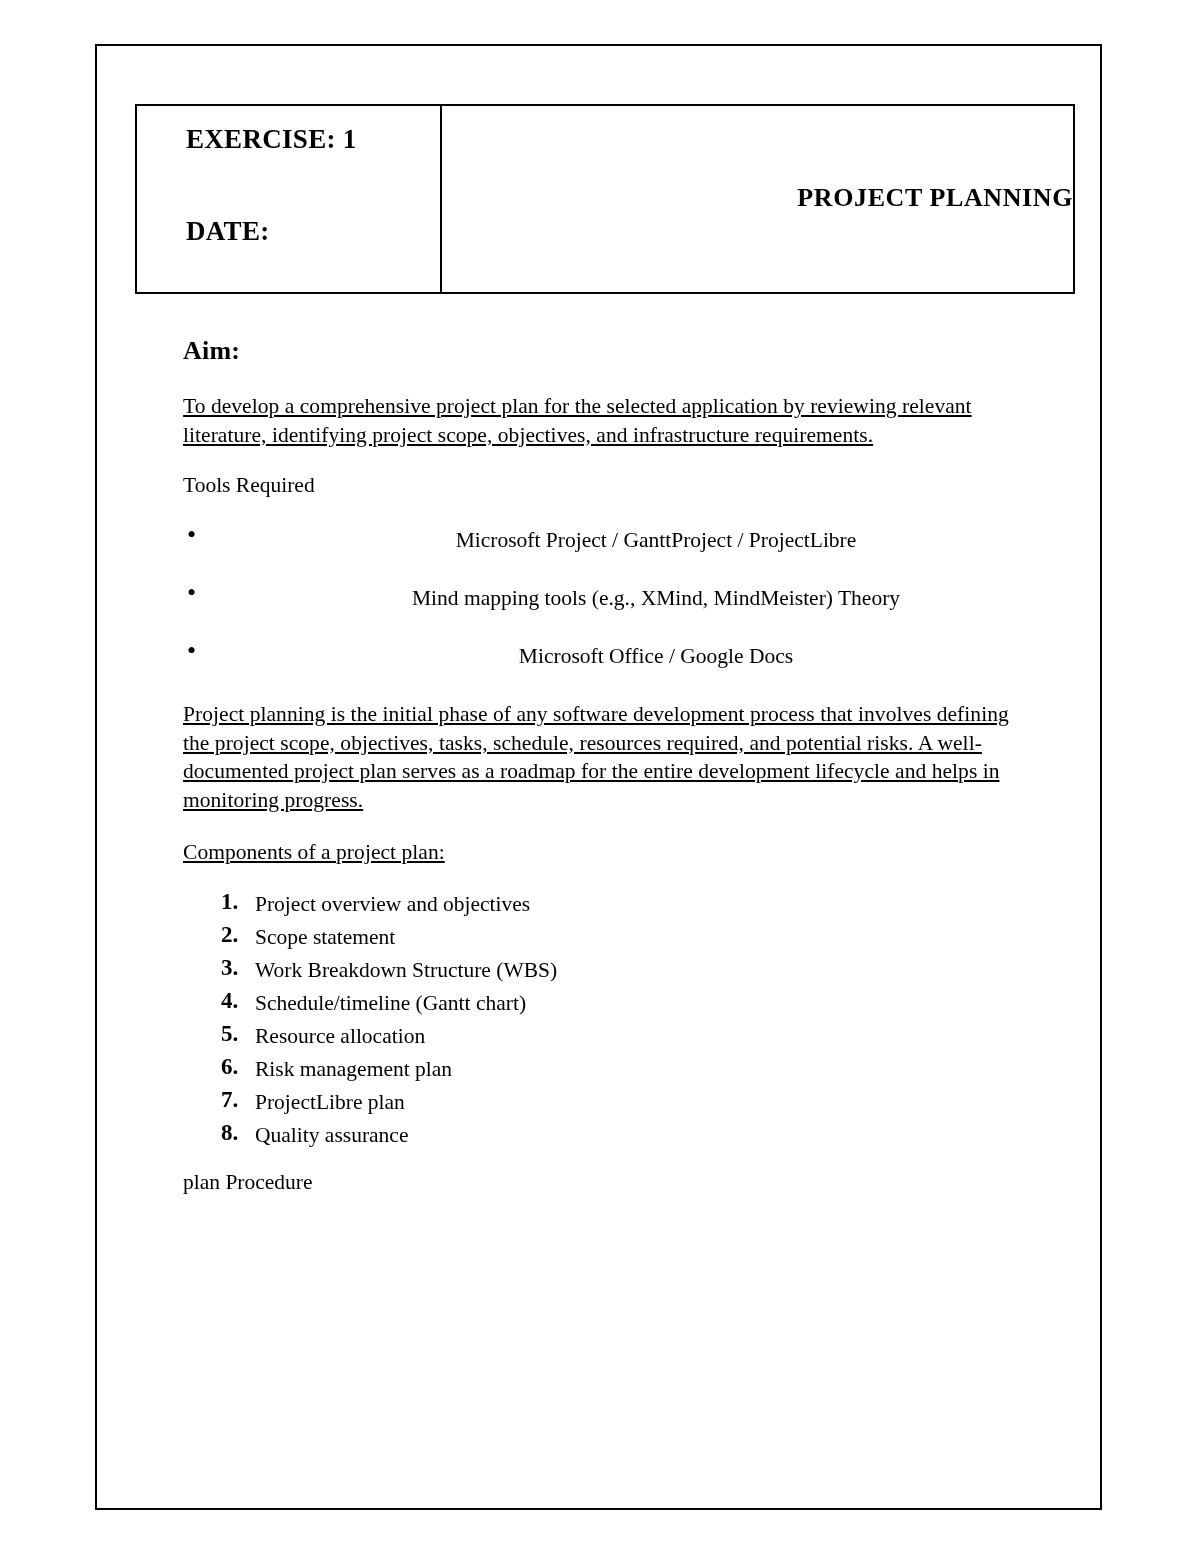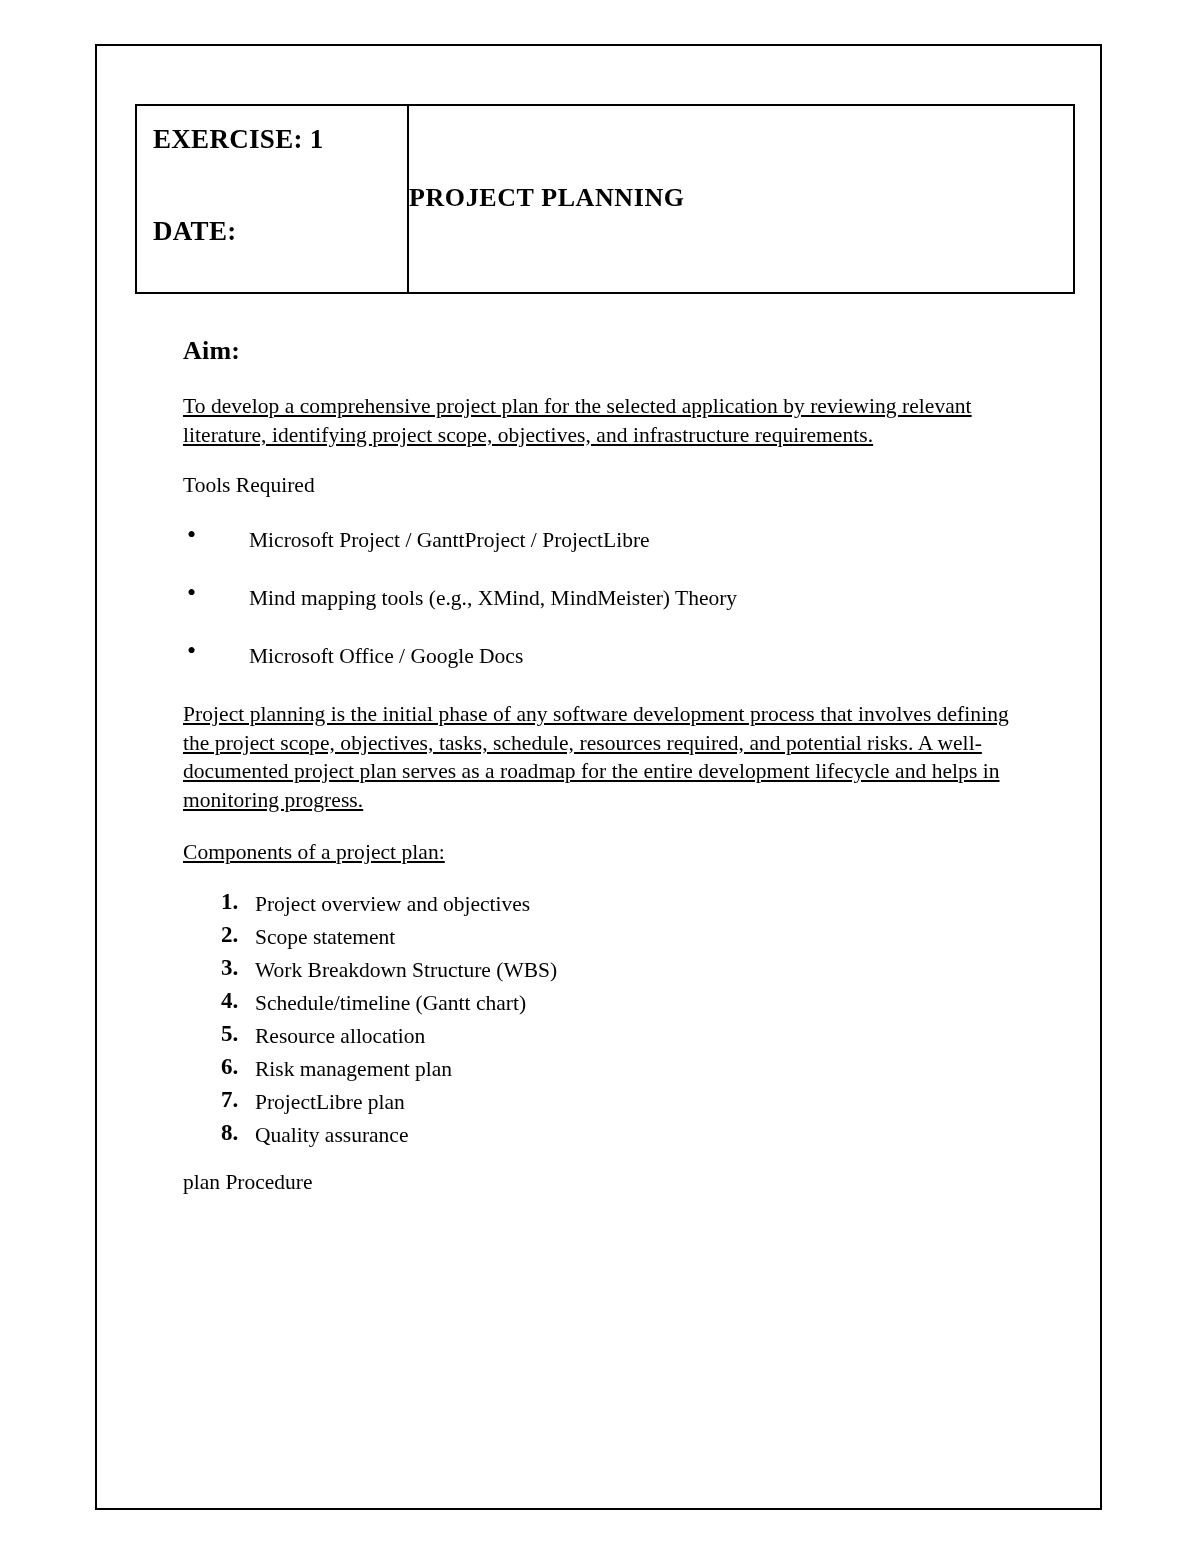--- a/index.html
+++ b/index.html
@@ -25,20 +25,21 @@
   }
   .header-table {
     position: absolute;
     left: 38px;
     top: 58px;
     width: 940px;
     height: 190px;
     border: 2px solid #000000;
     box-sizing: border-box;
     display: flex;
+    padding-left: 33px;
   }
   .header-left {
     width: 272px;
     border-right: 2px solid #000000;
     box-sizing: border-box;
     position: relative;
   }
   .header-left .ex {
     position: absolute;
     left: 16px;
@@ -57,21 +58,21 @@
   }
   .header-right {
     flex: 1;
     position: relative;
   }
   .header-right .title {
     position: absolute;
     left: 0;
     right: 0;
     top: 77px;
-    text-align: left;
+    text-align: right;
     font-size: 26px;
     font-weight: bold;
     letter-spacing: 0.6px;
   }
   .body-area {
     position: absolute;
     left: 86px;
     top: 290px;
     width: 880px;
   }
@@ -99,20 +100,21 @@
     list-style: none;
     margin: 0 0 26px 0;
     padding: 0;
   }
   ul.bullets li {
     font-size: 21.5px;
     line-height: 28px;
     margin-bottom: 30px;
     position: relative;
     padding-left: 66px;
+    text-align: center;
   }
   ul.bullets li::before {
     content: "\2022";
     position: absolute;
     left: 4px;
     top: -5px;
     font-size: 26px;
   }
   .wide {
     width: 830px;

